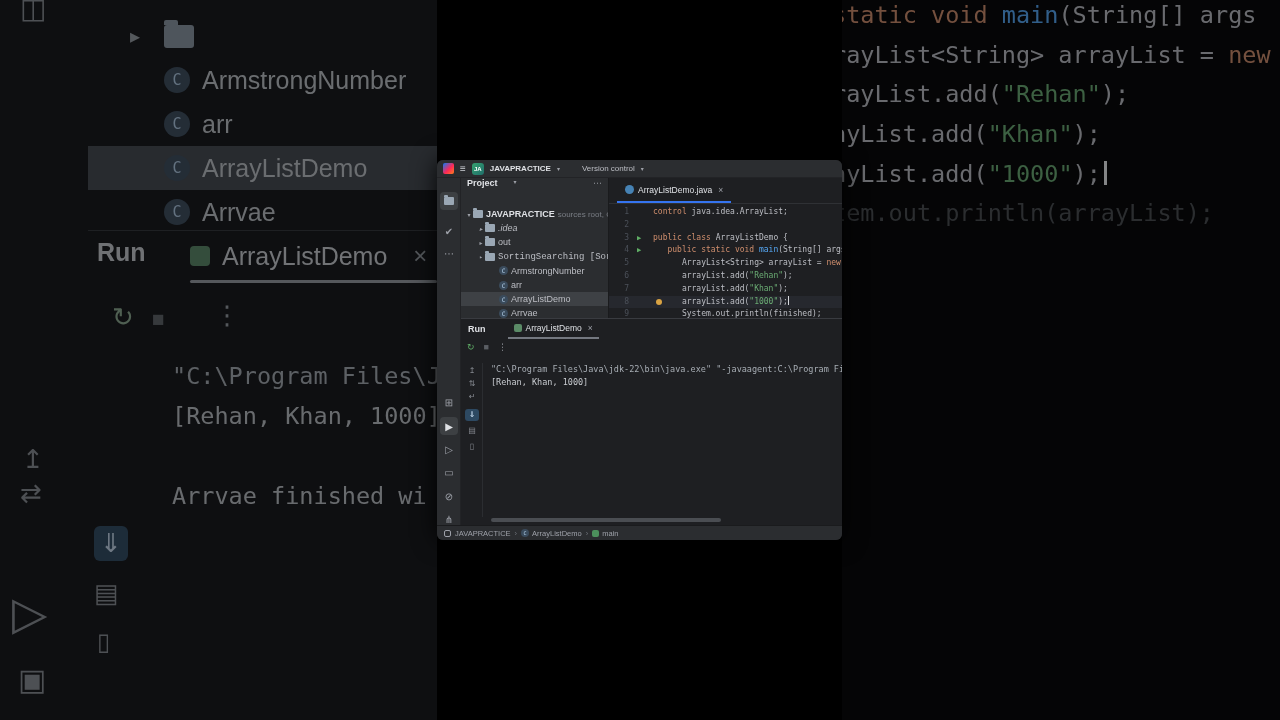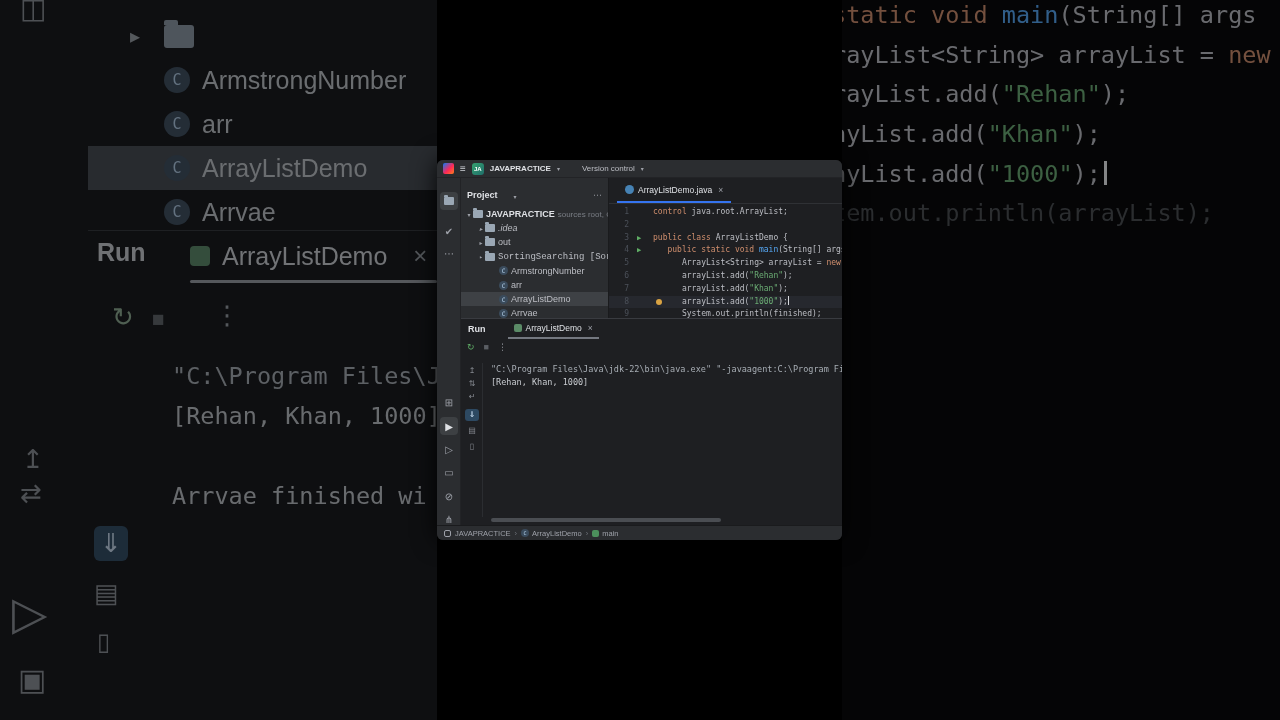--- a/index.html
+++ b/index.html
@@ -54,21 +54,21 @@
 
 .toolstrip{position:absolute;left:0;top:18px;width:24px;bottom:15px;background:#2b2d30;border-right:1px solid #222326}
 .ts-icon{position:absolute;left:3px;width:18px;height:18px;border-radius:4px;display:flex;align-items:center;justify-content:center;color:#9da0a8;font-size:10px}
 .ts-icon.active{background:#3d4043;color:#dfe1e5}
 
 .icon-folder{width:10px;height:8px;background:#9aa7b4;border-radius:1px;position:relative;flex:none}
 .icon-folder::before{content:"";position:absolute;top:-2px;left:0;width:4px;height:2px;background:#9aa7b4;border-radius:1px 1px 0 0}
 .icon-class{width:9px;height:9px;border-radius:50%;background:#3a4b5c;color:#b8d4ee;font-size:6px;line-height:9px;text-align:center;flex:none;font-family:"DejaVu Sans Mono",monospace}
 
 .projpanel{position:absolute;left:24px;top:18px;width:148px;height:140px;background:#2b2d30;border-right:1px solid #1a1b1d;overflow:hidden}
-.pp-header{height:22px;display:flex;align-items:flex-end;padding:0 6px;gap:16px;color:#dfe1e5;font-size:9px;font-weight:bold}
+.pp-header{height:22px;display:flex;align-items:flex-start;padding:0 6px;gap:16px;color:#dfe1e5;font-size:9px;font-weight:bold}
 .pp-chev{color:#9da0a8;font-size:6px;font-weight:normal}
 .pp-more{margin-left:auto;color:#9da0a8;font-weight:normal}
 .pp-tree{position:absolute;top:22px;left:0;right:0;padding-top:7px}
 .pp-row{display:flex;align-items:center;height:14.2px;font-size:9px;color:#bcbec4;white-space:nowrap;overflow:hidden}
 .pp-row.selected{background:#3e4145}
 .pp-row.bold .lbl{font-weight:bold;color:#dfe1e5}
 .pp-row .chev{width:8px;font-size:6px;color:#9da0a8;text-align:center;flex:none}
 .pp-row .lbl{margin-left:3px}
 .pp-suffix{color:#7a7e85;font-size:8px;margin-left:3px}
 
@@ -257,21 +257,21 @@
 
       <div class="editor">
         <div class="tabbar">
           <div class="tab">
             <span class="tab-file-icon"></span>
             <span>ArrayListDemo.java</span>
             <span class="tab-close">×</span>
           </div>
         </div>
         <div class="code" id="code">
-            <div class="code-row"><span class="ln">1</span><span class="src"><span class="tk-kw">control </span><span class="tk-pl">java.root.ArrayList;</span></span></div>
+            <div class="code-row"><span class="ln">1</span><span class="src"><span class="tk-kw">control </span><span class="tk-pl">java.idea.ArrayList;</span></span></div>
             <div class="code-row"><span class="ln">2</span><span class="src"></span></div>
             <div class="code-row"><span class="ln">3</span><span class="gut gut-run">▶</span><span class="src"><span class="tk-kw">public class </span><span class="tk-pl">ArrayListDemo {</span></span></div>
             <div class="code-row"><span class="ln">4</span><span class="gut gut-run">▶</span><span class="src"><span class="tk-pl">   </span><span class="tk-kw">public static void </span><span class="tk-fn">main</span><span class="tk-pl">(String[] args) {</span></span></div>
             <div class="code-row"><span class="ln">5</span><span class="src"><span class="tk-pl">      ArrayList&lt;String&gt; arrayList = </span><span class="tk-kw">new</span></span></div>
             <div class="code-row"><span class="ln">6</span><span class="src"><span class="tk-pl">      arrayList.add(</span><span class="tk-str">"Rehan"</span><span class="tk-pl">);</span></span></div>
             <div class="code-row"><span class="ln">7</span><span class="src"><span class="tk-pl">      arrayList.add(</span><span class="tk-str">"Khan"</span><span class="tk-pl">);</span></span></div>
             <div class="code-row current"><span class="ln">8</span><span class="gut-dot"></span><span class="src"><span class="tk-pl">      arrayList.add(</span><span class="tk-str">"1000"</span><span class="tk-pl">);</span><span class="caret"></span></span></div>
             <div class="code-row"><span class="ln">9</span><span class="src"><span class="tk-pl">      System.out.println(finished);</span></span></div>
           </div>
       </div>

